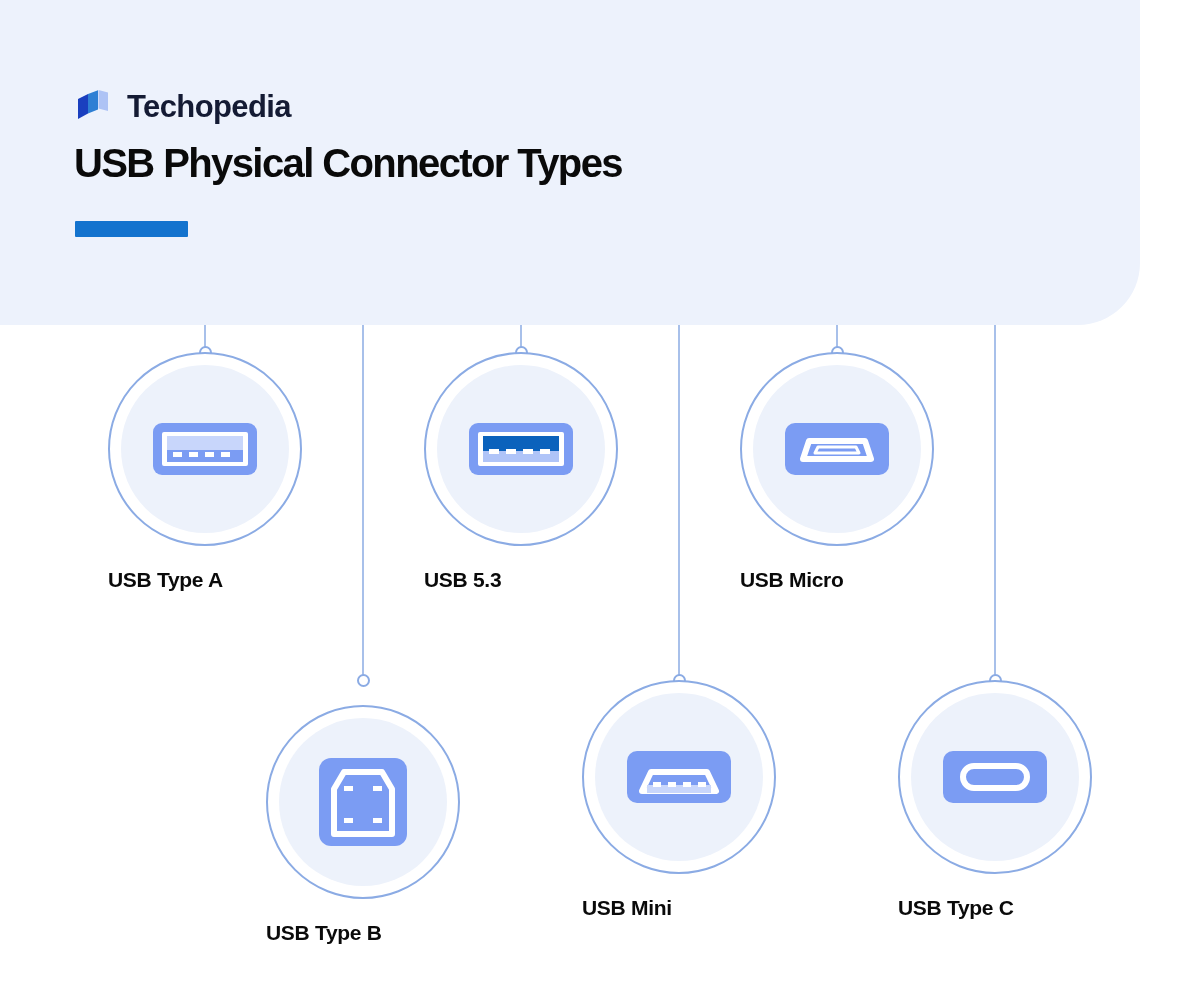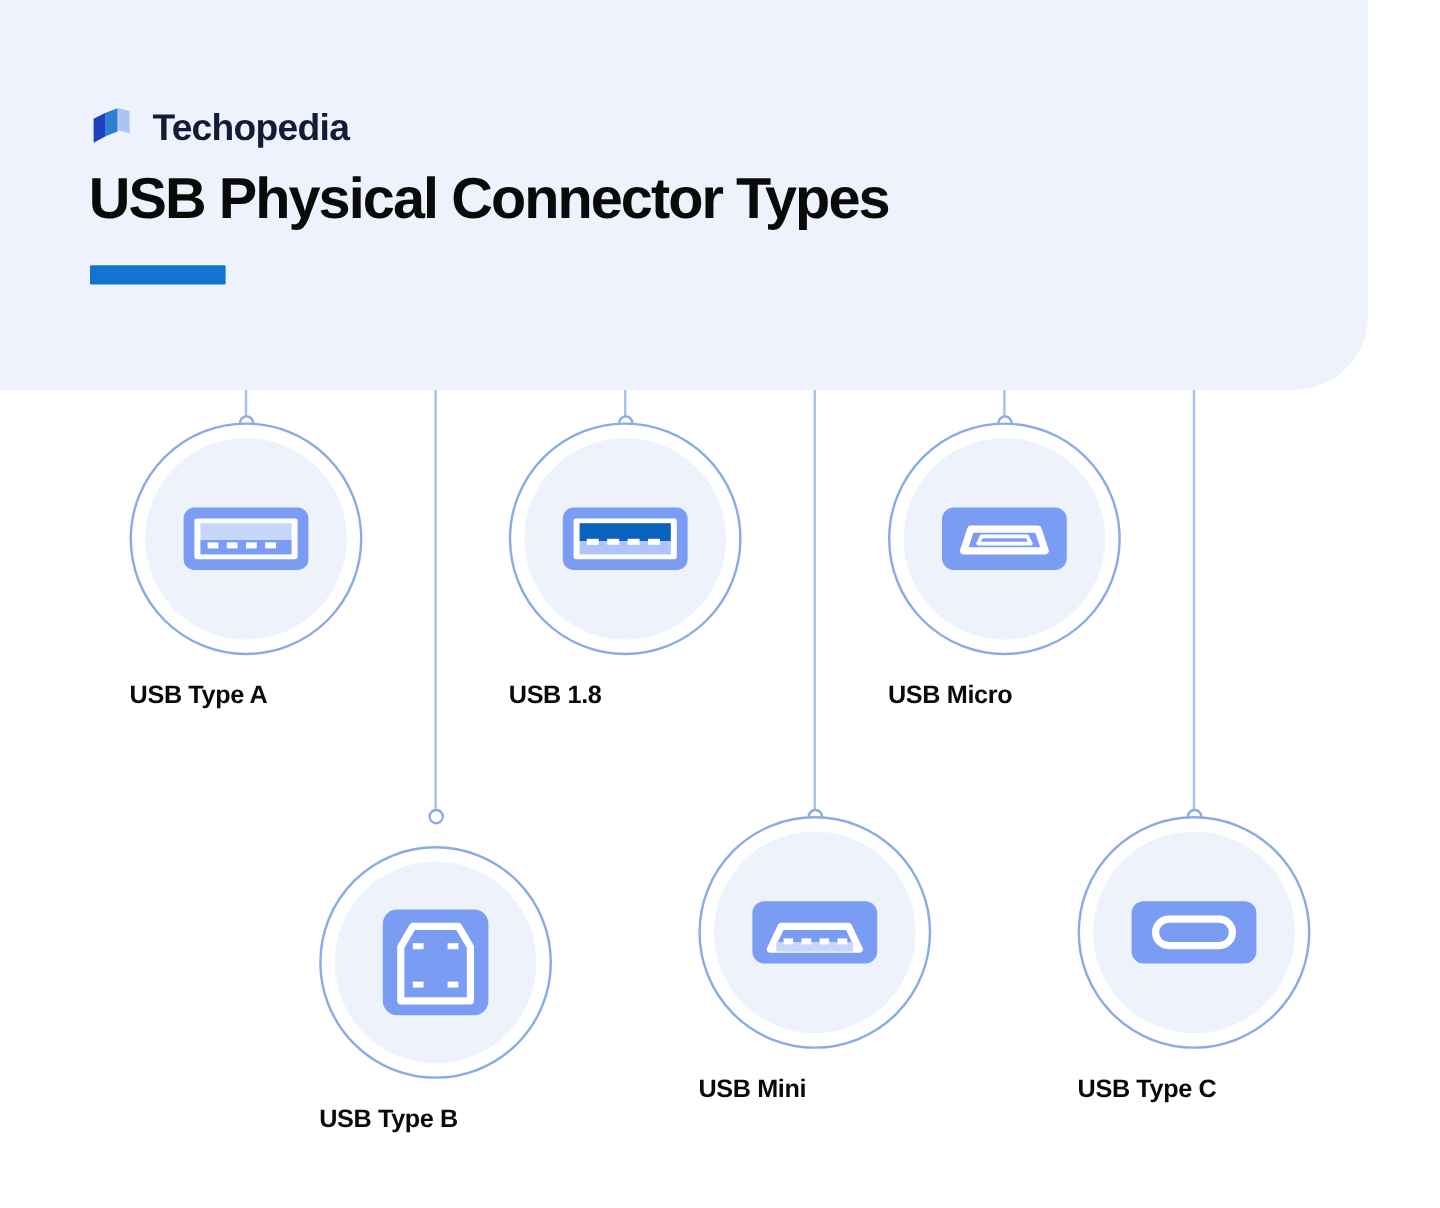--- a/index.html
+++ b/index.html
@@ -51,21 +51,21 @@
     font-weight: bold;
     color: #141b34;
     letter-spacing: -0.6px;
     line-height: 1;
     white-space: nowrap;
   }
   .page-title {
     position: absolute;
     left: 74px;
     top: 142px;
-    font-size: 48px;
+    font-size: 40px;
     font-weight: bold;
     color: #0a0a0a;
     letter-spacing: -1.6px;
     line-height: 1.05;
     white-space: nowrap;
   }
   .title-rule {
     position: absolute;
     left: 75px;
     top: 221px;
@@ -193,21 +193,21 @@
         <rect x="2" y="2" width="104" height="52" rx="9" fill="#7B9CF3"></rect>
         <rect x="11" y="11" width="86" height="34" rx="2" fill="#ffffff"></rect>
         <rect x="16" y="15" width="76" height="15" fill="#0B62BC"></rect>
         <rect x="16" y="30" width="76" height="11" fill="#AFC4F8"></rect>
         <rect x="22" y="28" width="10" height="5" fill="#ffffff"></rect>
         <rect x="39" y="28" width="10" height="5" fill="#ffffff"></rect>
         <rect x="56" y="28" width="10" height="5" fill="#ffffff"></rect>
         <rect x="73" y="28" width="10" height="5" fill="#ffffff"></rect>
       </svg>
     </div>
-    <div class="item-label">USB 1.8</div>
+    <div class="item-label">USB 5.3</div>
   </div>
 
   <div class="item" style="left:740px; top:352px;">
     <div class="bubble" style="border-color: rgb(139, 171, 228);">
       <div class="bubble-inner" style="background: rgb(237, 242, 251);"></div>
       <svg class="usb-svg" width="108" height="56" viewBox="0 0 108 56" xmlns="http://www.w3.org/2000/svg">
         <rect x="2" y="2" width="104" height="52" rx="10" fill="#7B9CF3"></rect>
         <path d="M20 38 L26 20 L82 20 L88 38 Z" fill="none" stroke="#ffffff" stroke-width="6" stroke-linejoin="round"></path>
         <path d="M32 32 L35 26 L73 26 L76 32 Z" fill="none" stroke="#ffffff" stroke-width="3" stroke-linejoin="round"></path>
       </svg>

